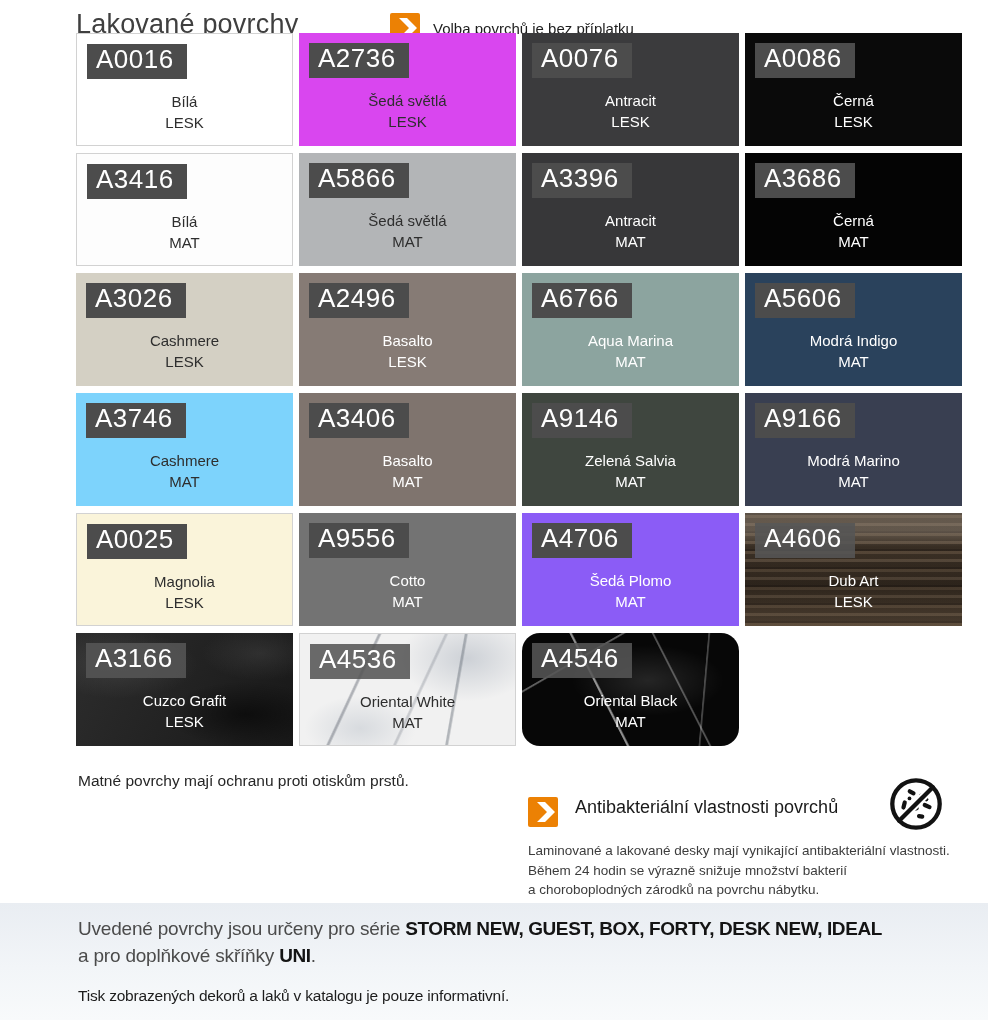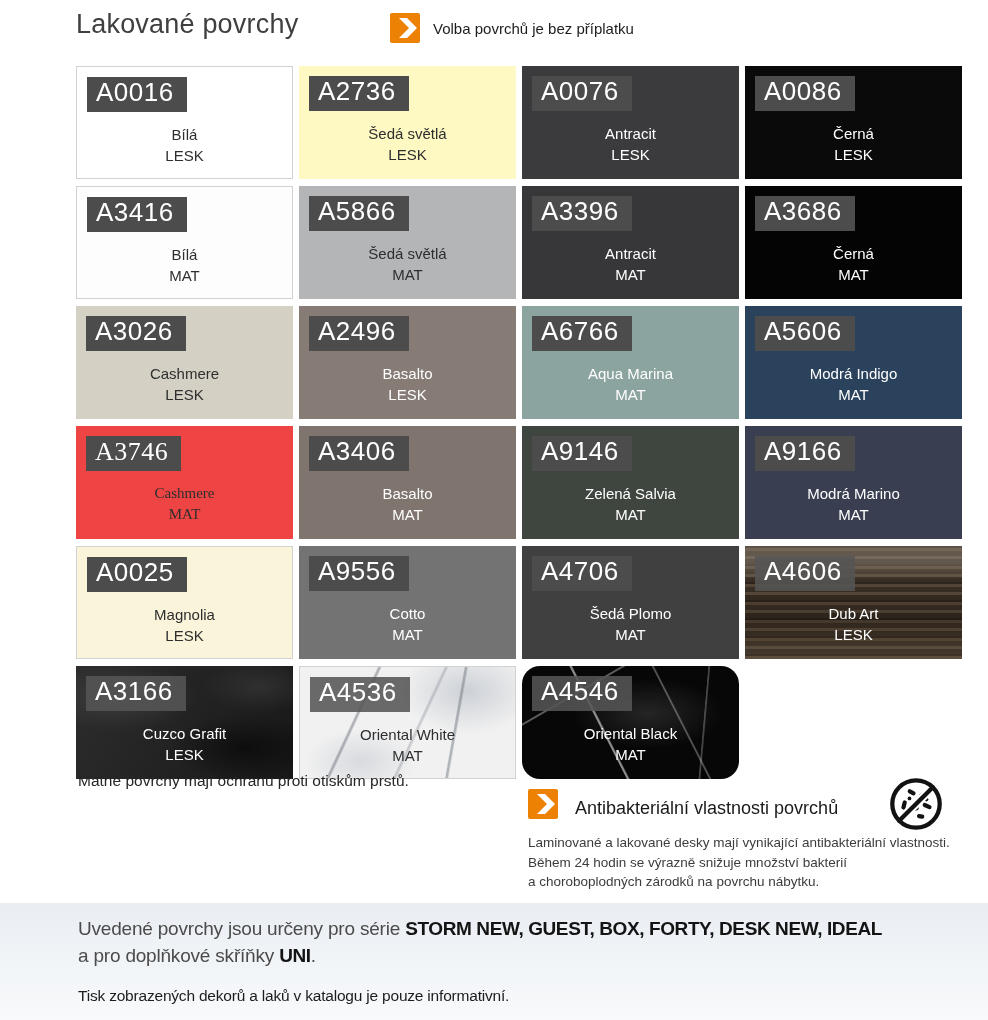--- a/index.html
+++ b/index.html
@@ -8,21 +8,21 @@
   .stage { position:relative; width:888px; height:1020px; }
 
   
   .page-title { position:absolute; left:76px; top:9px; font-size:27px; font-weight:300;
                 color:#3f3f3f; letter-spacing:.2px; }
   .header-note { position:absolute; left:390px; top:13px; display:flex; align-items:center; gap:13px; }
   .header-note .note-text { font-size:15px; color:#1d1d1d; }
   .chev-icon { width:30px; height:30px; display:block; }
 
   
-  .grid { position:absolute; left:76px; top:66px; display:grid;
+  .grid { position:absolute; left:76px; top:33px; display:grid;
           grid-template-columns:repeat(4,217px); grid-auto-rows:113px;
           column-gap:6px; row-gap:7px; }
   .cell { position:relative; width:217px; height:113px; overflow:hidden; }
   .cell.bordered { border:1px solid #d2d2d2; }
   .badge { position:absolute; left:10px; top:10px; background:#4c4c4c; color:#ffffff;
            font-size:26px; line-height:1.15; padding:1px 13px 4px 9px; letter-spacing:.5px; }
   .tex-wood .badge, .tex-marble-black .badge, .tex-concrete .badge, .tex-marble-white .badge
          { background:rgba(85,85,85,.88); }
   .labels { position:absolute; left:0; top:57px; width:100%; text-align:center;
             font-size:15px; line-height:21px; }
@@ -57,21 +57,21 @@
         rgba(255,255,255,.3) 68.4% 68.7%, transparent 69.2%),
       linear-gradient(150deg, transparent 0 24%, rgba(255,255,255,.35) 24.4% 24.8%, transparent 25.4%),
       linear-gradient(95deg, transparent 0 82%, rgba(255,255,255,.25) 82.3% 82.7%, transparent 83.2%),
       radial-gradient(ellipse 50% 45% at 58% 42%, rgba(255,255,255,.12), transparent 70%);
   }
 
   
   .matte-note { position:absolute; left:78px; top:772px; font-size:15.5px; color:#262626; }
 
   .antibact { position:absolute; left:528px; top:789px; width:460px; }
-  .antibact-head { display:flex; align-items:flex-end; gap:17px; }
+  .antibact-head { display:flex; align-items:flex-start; gap:17px;margin-top:8px; }
   .antibact-head .ab-title { font-size:18px; color:#1a1a1a; }
   .antibact-body { margin-top:14px; font-size:13.5px; line-height:19.5px; color:#3c3c3c; }
   .germ-icon { position:absolute; left:888px; top:776px; width:56px; height:56px; }
 
   
   .footer-band { position:absolute; left:0; top:903px; width:988px; height:117px;
                  background:linear-gradient(180deg,#e9edf2 0%,#f2f5f8 55%,#f8fafb 100%); }
   .footer-main { position:absolute; left:78px; top:12px; font-size:19px; line-height:27px;
                  color:#4b4b4b; letter-spacing:-.2px; }
   .footer-main .series { color:#141414; font-weight:700; letter-spacing:-.4px; }
@@ -94,21 +94,21 @@
   </div>
 
   <div class="grid">
       <div class="cell theme-light bordered" style="background-color: rgb(255, 255, 255);">
       <span class="badge">A0016</span>
       <div class="labels">
         <div>Bílá</div>
         <div>LESK</div>
       </div>
     </div>
-      <div class="cell theme-light" style="background-color: #fef9c3;">
+      <div class="cell theme-light" style="background-color: #d946ef;">
       <span class="badge">A2736</span>
       <div class="labels">
         <div>Šedá světlá</div>
         <div>LESK</div>
       </div>
     </div>
       <div class="cell theme-dark" style="background-color: rgb(59, 59, 61);">
       <span class="badge">A0076</span>
       <div class="labels">
         <div>Antracit</div>
@@ -171,21 +171,21 @@
         <div>MAT</div>
       </div>
     </div>
       <div class="cell theme-dark" style="background-color: rgb(42, 66, 92);">
       <span class="badge">A5606</span>
       <div class="labels">
         <div>Modrá Indigo</div>
         <div>MAT</div>
       </div>
     </div>
-      <div class="cell theme-light" style="background-color: #ef4444; font-family: Liberation Serif, serif;">
+      <div class="cell theme-light" style="background-color: #7dd3fc;">
       <span class="badge">A3746</span>
       <div class="labels">
         <div>Cashmere</div>
         <div>MAT</div>
       </div>
     </div>
       <div class="cell theme-dark" style="background-color: rgb(127, 116, 110);">
       <span class="badge">A3406</span>
       <div class="labels">
         <div>Basalto</div>
@@ -213,21 +213,21 @@
         <div>LESK</div>
       </div>
     </div>
       <div class="cell theme-dark" style="background-color: #737373;">
       <span class="badge">A9556</span>
       <div class="labels">
         <div>Cotto</div>
         <div>MAT</div>
       </div>
     </div>
-      <div class="cell theme-dark" style="background-color: #404040;">
+      <div class="cell theme-dark" style="background-color: #8b5cf6;">
       <span class="badge">A4706</span>
       <div class="labels">
         <div>Šedá Plomo</div>
         <div>MAT</div>
       </div>
     </div>
       <div class="cell theme-dark tex-wood" style="background-color: rgb(78, 66, 54); padding-left: 40px;">
       <span class="badge">A4606</span>
       <div class="labels">
         <div>Dub Art</div>

